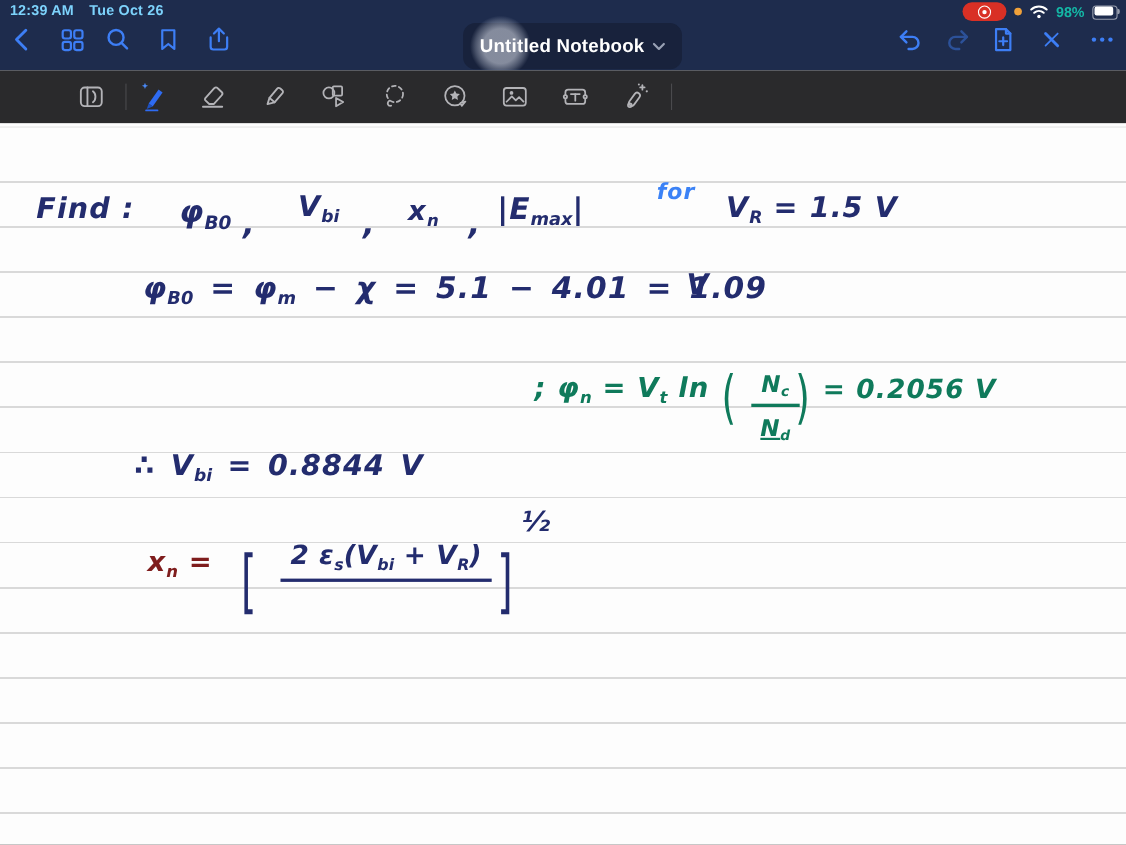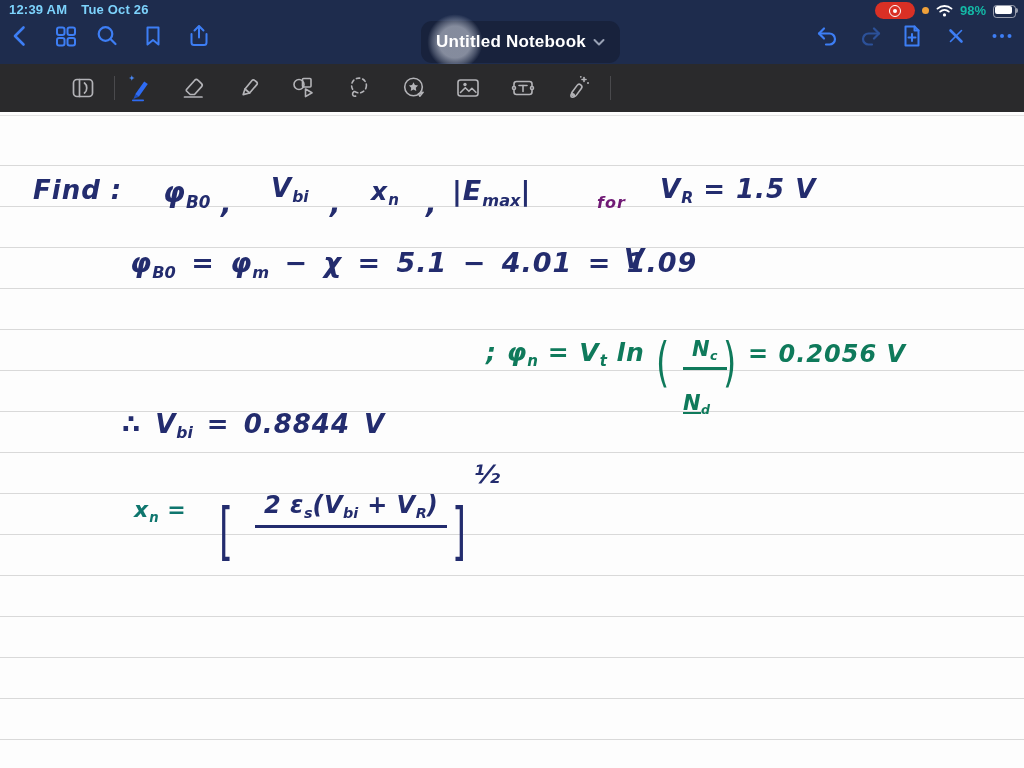--- a/index.html
+++ b/index.html
@@ -50,23 +50,23 @@
   
   .paper{position:absolute;left:0;top:112px;width:1024px;height:656px;background:#fdfdfd;}
   .paper-topline{position:absolute;left:0;top:3px;width:1024px;height:1px;background:#e4e4e4;}
   .rules{position:absolute;left:0;top:13px;width:1024px;height:626px;
     background:repeating-linear-gradient(to bottom,rgba(0,0,0,0) 0 39.5px,#d9d9d9 39.5px 41px);}
 
   
   .ink{position:absolute;font-family:"DejaVu Sans",sans-serif;font-style:italic;font-weight:600;
     white-space:pre;letter-spacing:1px;line-height:1.15;}
   .ink sub{font-size:60%;vertical-align:-0.35em;letter-spacing:0;font-style:italic;}
-  .ink-frac{text-align:left;letter-spacing:.5px;}
+  .ink-frac{text-align:center;letter-spacing:.5px;}
   .ink-frac .num{display:block;padding:0 9px 3px;border-bottom:3px solid currentColor;}
-  .ink-frac .den{display:block;padding-top:21px;text-decoration:underline;}
+  .ink-frac .den{display:block;padding-top:7px;text-decoration:underline;}
   .ink-big{font-style:normal;font-weight:400;letter-spacing:0;}
 </style>
 </head>
 <body>
 
 <div id="screen">
 
   <div class="topbar">
     <div class="statusbar">
       <div class="status-left">
@@ -270,29 +270,29 @@
 
   <div id="ink-layer" style="position:absolute;left:0;top:0;width:1024px;height:768px;pointer-events:none;">
       <div class="ink" style="left: 33px; top: 176px; color: rgb(35, 44, 110); font-size: 26px;"><span>Find :</span></div>
       <div class="ink" style="left: 163px; top: 177px; color: rgb(35, 44, 110); font-size: 28px;"><span>φ</span><sub>B0</sub></div>
       <div class="ink" style="left: 221px; top: 188px; color: rgb(35, 44, 110); font-size: 28px;"><span>,</span></div>
       <div class="ink" style="left: 271px; top: 174px; color: rgb(35, 44, 110); font-size: 26px;"><span>V</span><sub>bi</sub></div>
       <div class="ink" style="left: 330px; top: 188px; color: rgb(35, 44, 110); font-size: 28px;"><span>,</span></div>
       <div class="ink" style="left: 371px; top: 178px; color: rgb(35, 44, 110); font-size: 25px;"><span>x</span><sub>n</sub></div>
       <div class="ink" style="left: 426px; top: 188px; color: rgb(35, 44, 110); font-size: 28px;"><span>,</span></div>
       <div class="ink" style="left: 452px; top: 175px; color: rgb(35, 44, 110); font-size: 27px;"><span>|E</span><sub>max</sub><span>|</span></div>
-      <div class="ink" style="left: 597px; top: 194px; color: #701a75; font-size: 16px;"><span>for</span></div>
+      <div class="ink" style="left: 597px; top: 163px; color: #3b82f6; font-size: 20px;"><span>for</span></div>
       <div class="ink" style="left: 660px; top: 175px; color: rgb(35, 44, 110); font-size: 26px;"><span>V</span><sub>R</sub><span> = 1.5 V</span></div>
       <div class="ink" style="left: 130px; top: 247px; color: rgb(35, 44, 110); font-size: 27px; word-spacing: 5px;"><span>φ</span><sub>B0</sub><span> = </span><span>φ</span><sub>m</sub><span> − χ = 5.1 − 4.01 = 1.09</span></div>
       <div class="ink" style="left: 624px; top: 245px; color: rgb(35, 44, 110); font-size: 26px;"><span>V</span></div>
       <div class="ink" style="left: 486px; top: 339px; color: rgb(15, 122, 91); font-size: 25px;"><span>; </span><span>φ</span><sub>n</sub><span> = V</span><sub>t</sub><span> ln</span></div>
       <div class="ink ink-big" style="left: 656px; top: 333px; color: rgb(15, 122, 91); font-size: 34px; transform: scaleY(1.55); transform-origin: left top;">(</div>
       <div class="ink ink-frac" style="left: 683px; top: 337px; color: rgb(15, 122, 91); font-size: 21px;"><span class="num"><span>N</span><sub>c</sub></span><span class="den"><span>N</span><sub>d</sub></span></div>
       <div class="ink ink-big" style="left: 723px; top: 333px; color: rgb(15, 122, 91); font-size: 34px; transform: scaleY(1.55); transform-origin: left top;">)</div>
       <div class="ink" style="left: 748px; top: 341px; color: rgb(15, 122, 91); font-size: 24px;"><span>= 0.2056 V</span></div>
       <div class="ink" style="left: 122px; top: 410px; color: rgb(35, 44, 110); font-size: 26px; word-spacing: 4px;"><span>∴ V</span><sub>bi</sub><span> = 0.8844 V</span></div>
-      <div class="ink" style="left: 134px; top: 497px; color: #0f766e; font-size: 22px;"><span>x</span><sub>n</sub><span> =</span></div>
+      <div class="ink" style="left: 134px; top: 497px; color: #7f1d1d; font-size: 25px;"><span>x</span><sub>n</sub><span> =</span></div>
       <div class="ink ink-big" style="left: 219px; top: 494px; color: rgb(35, 44, 110); font-size: 36px; transform: scaleY(1.75); transform-origin: left top;">[</div>
       <div class="ink ink-frac" style="left: 255px; top: 492px; color: rgb(35, 44, 110); font-size: 24px;"><span class="num"><span>2 ε</span><sub>s</sub><span>(V</span><sub>bi</sub><span> + V</span><sub>R</sub><span>)</span></span></div>
       <div class="ink ink-big" style="left: 452px; top: 494px; color: rgb(35, 44, 110); font-size: 36px; transform: scaleY(1.75); transform-origin: left top;">]</div>
       <div class="ink" style="left: 474px; top: 461px; color: rgb(35, 44, 110); font-size: 25px;"><span>½</span></div>
     </div>
 </div>
 
 </body></html>

